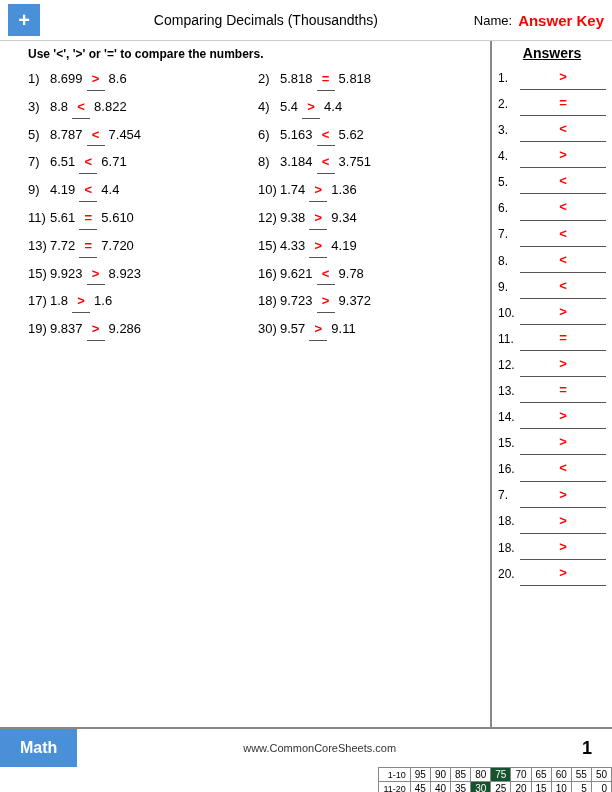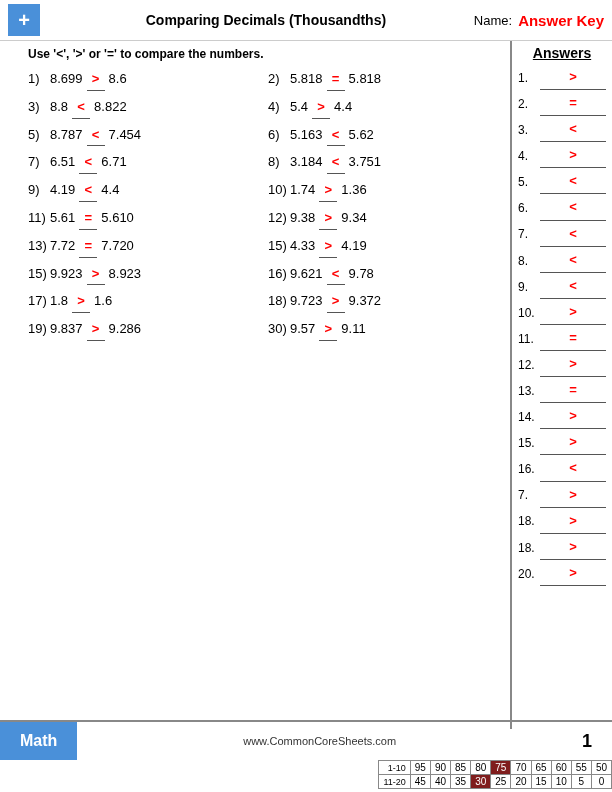--- a/index.html
+++ b/index.html
@@ -30,21 +30,21 @@
       align-items: center;
       justify-content: center;
       color: white;
       font-size: 20px;
       font-weight: bold;
     }
     .header-title {
       flex: 1;
       text-align: center;
       font-size: 14px;
-      font-weight: bold;
+      font-weight: normal;
       padding-left: 18px;
     }
     .header-name {
       font-size: 13px;
       margin-right: 6px;
     }
     .header-answer-key {
       color: red;
       font-weight: bold;
       font-size: 15px;
@@ -98,21 +98,21 @@
       text-align: center;
       margin: 0 2px;
       display: inline-block;
     }
     .num-right {
       margin-left: 2px;
     }
 
     
     .answers-panel {
-      width: 100px;
+      width: 120px;
       padding: 4px 6px;
     }
     .answers-title {
       text-align: center;
       font-size: 14px;
       font-weight: bold;
       text-decoration: underline;
       margin-bottom: 4px;
     }
     .answer-item {
@@ -132,21 +132,21 @@
       text-align: center;
       color: red;
       font-weight: bold;
       font-size: 13px;
       padding-bottom: 1px;
     }
 
     
     .footer {
       position: absolute;
-      bottom: 8px;
+      bottom: 1px;
       left: 0;
       right: 0;
       height: 64px;
       display: flex;
       flex-direction: column;
     }
     .footer-main {
       display: flex;
       align-items: center;
       height: 40px;
@@ -178,29 +178,29 @@
       justify-content: flex-end;
       height: 24px;
     }
     .score-table {
       border-collapse: collapse;
       font-size: 10px;
     }
     .score-table td, .score-table th {
       border: 1px solid #888;
       padding: 1px 4px;
-      text-align: center;
+      text-align: right;
       min-width: 18px;
     }
     .score-table .range-row td:first-child {
       text-align: right;
       font-size: 9px;
     }
     .score-highlight {
-      background: #7f1d1d;
+      background: #14532d;
       color: white;
     }
   </style>
 </head>
 <body>
 
 <div class="header">
   <div class="header-logo">
     <span>+</span>
   </div>

